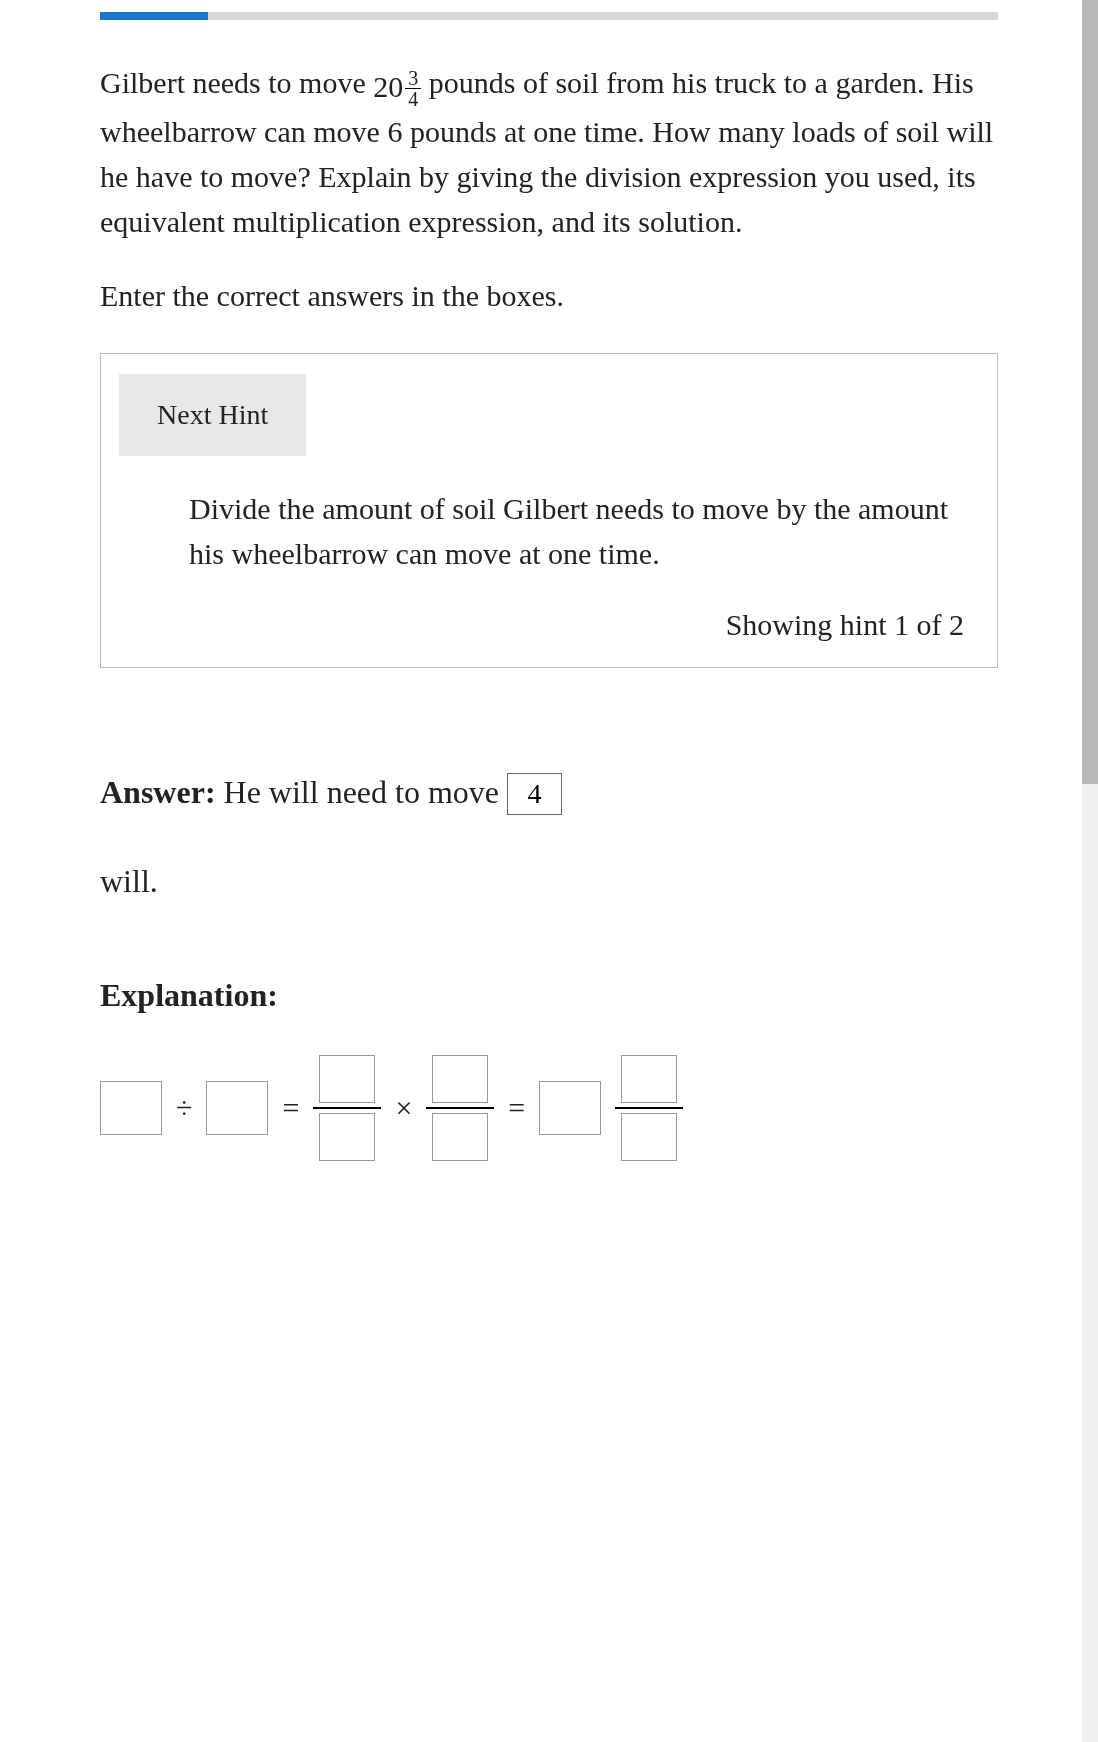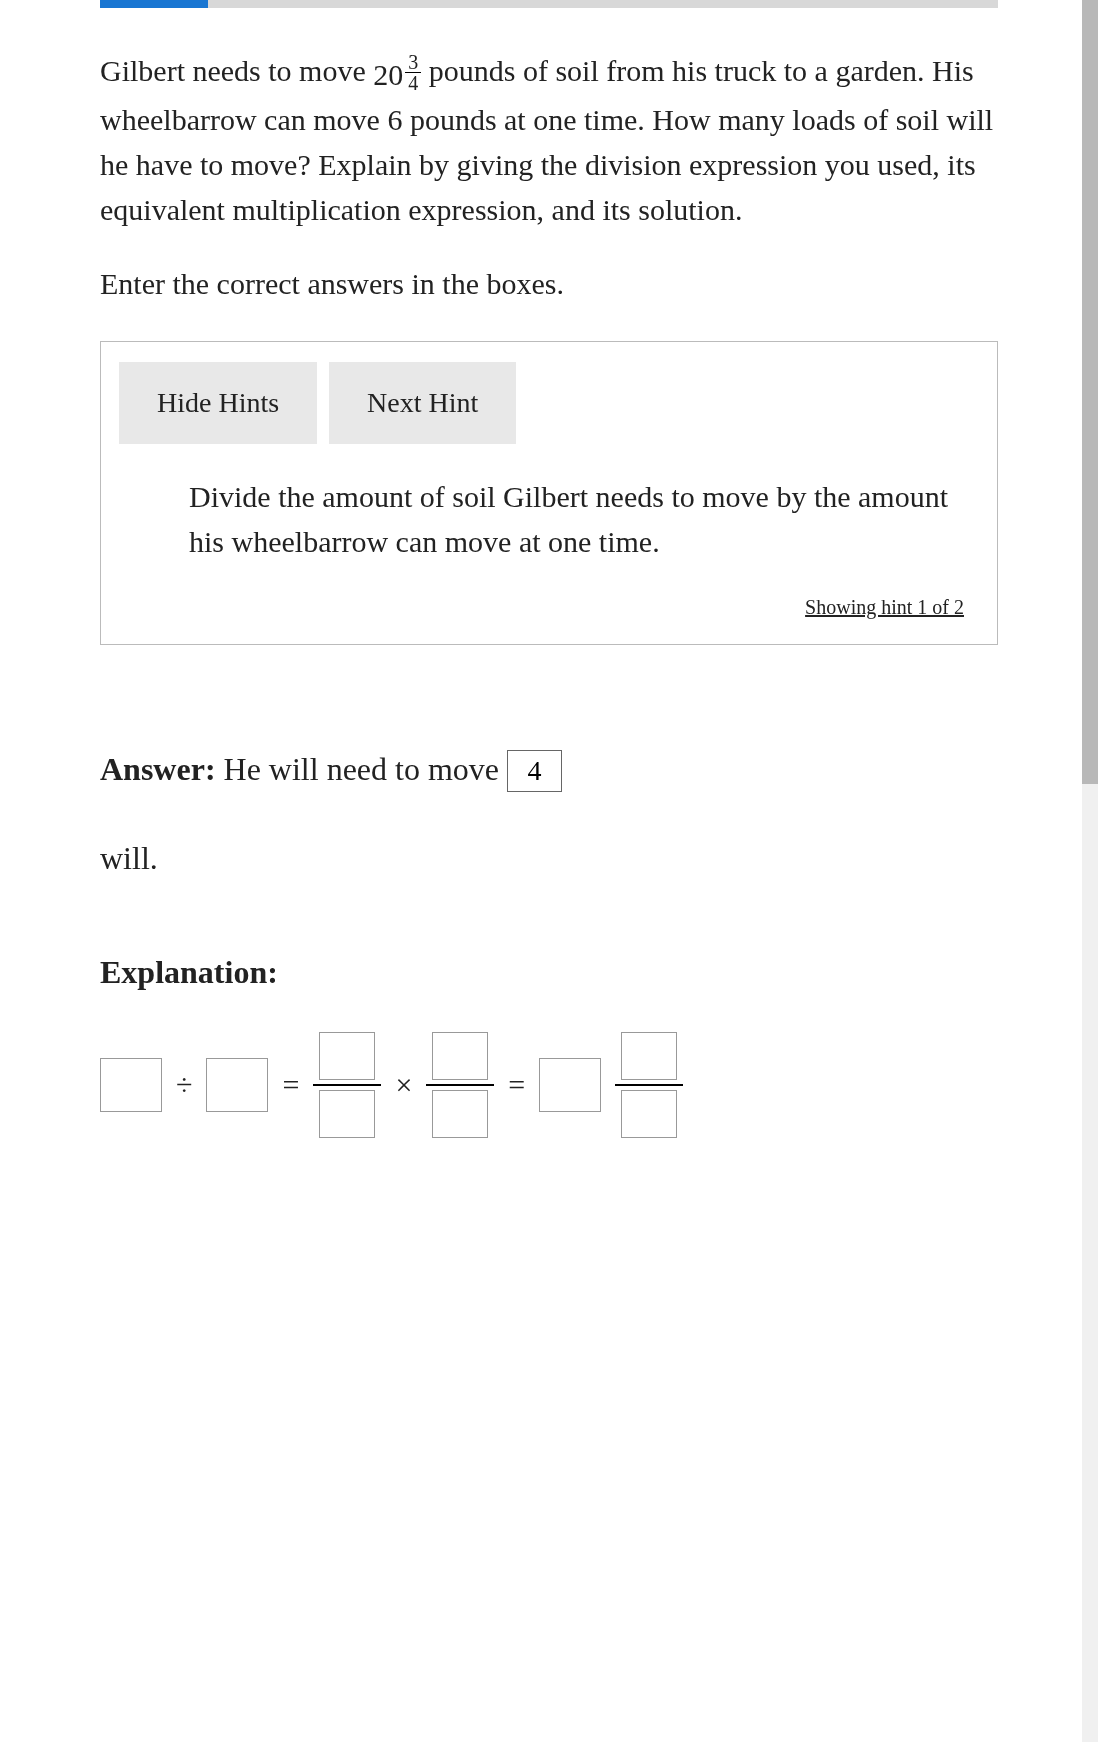--- a/index.html
+++ b/index.html
@@ -4,21 +4,21 @@
   <style>
     * { box-sizing: border-box; margin: 0; padding: 0; }
     body {
       font-family: Georgia, 'Times New Roman', serif;
       background: #fff;
       width: 1098px;
       padding: 0 20px;
       color: #222;
     }
     .container {
-      padding: 0 80px 40px 80px;
+      padding: 12px 80px 40px 80px;
       position: relative;
     }
     .progress-bar {
       width: 100%;
       height: 8px;
       background: #d8d8d8;
       position: relative;
       margin-bottom: 40px;
     }
     .progress-fill {
@@ -26,21 +26,21 @@
       background: #1976d2;
       width: 12%;
     }
     .question-text {
       font-size: 30px;
       line-height: 1.5;
       margin-bottom: 35px;
     }
     .mixed-number {
       display: inline-flex;
-      align-items: flex-start;
+      align-items: flex-end;
       vertical-align: middle;
       font-family: Liberation Serif, serif;
     }
     .whole { font-size: 30px; }
     .fraction {
       display: inline-flex;
       flex-direction: column;
       align-items: center;
       font-size: 20px;
       line-height: 1;
@@ -73,24 +73,23 @@
       color: #222;
     }
     .hint-text {
       font-size: 30px;
       line-height: 1.5;
       margin-left: 70px;
       margin-right: 20px;
       margin-bottom: 32px;
     }
     .hint-status {
-      font-size: 20px;
+      font-size: 30px;
       text-align: right;
       padding-right: 15px;
-      text-decoration: underline;
     }
     .answer-section {
       font-size: 32px;
       line-height: 2.8;
       margin-bottom: 50px;
     }
     .answer-label { font-weight: bold; }
     .answer-input {
       border: 1px solid #666;
       width: 55px;
@@ -177,21 +176,20 @@
           <span class="num">3</span>
           <span class="den">4</span>
         </span>
       </span><span> pounds of soil from his truck to a garden. His wheelbarrow can move </span><span>6</span><span> pounds at one time. How many loads of soil will he have to move? Explain by giving the division expression you used, its equivalent multiplication expression, and its solution.</span>
   </p>
 
   <p class="instruction">Enter the correct answers in the boxes.</p>
 
   <div class="hints-box">
     <div class="hints-buttons">
-      <button class="hint-btn">Hide Hints</button>
       <button class="hint-btn">Next Hint</button>
     </div>
     <p class="hint-text">Divide the amount of soil Gilbert needs to move by the amount his wheelbarrow can move at one time.</p>
     <p class="hint-status">Showing hint 1 of 2</p>
   </div>
 
   <div class="answer-section">
     <span class="answer-label">Answer:</span><span> He will need to move </span>
     <input class="answer-input" type="text" value="4" style="">
     <br>

